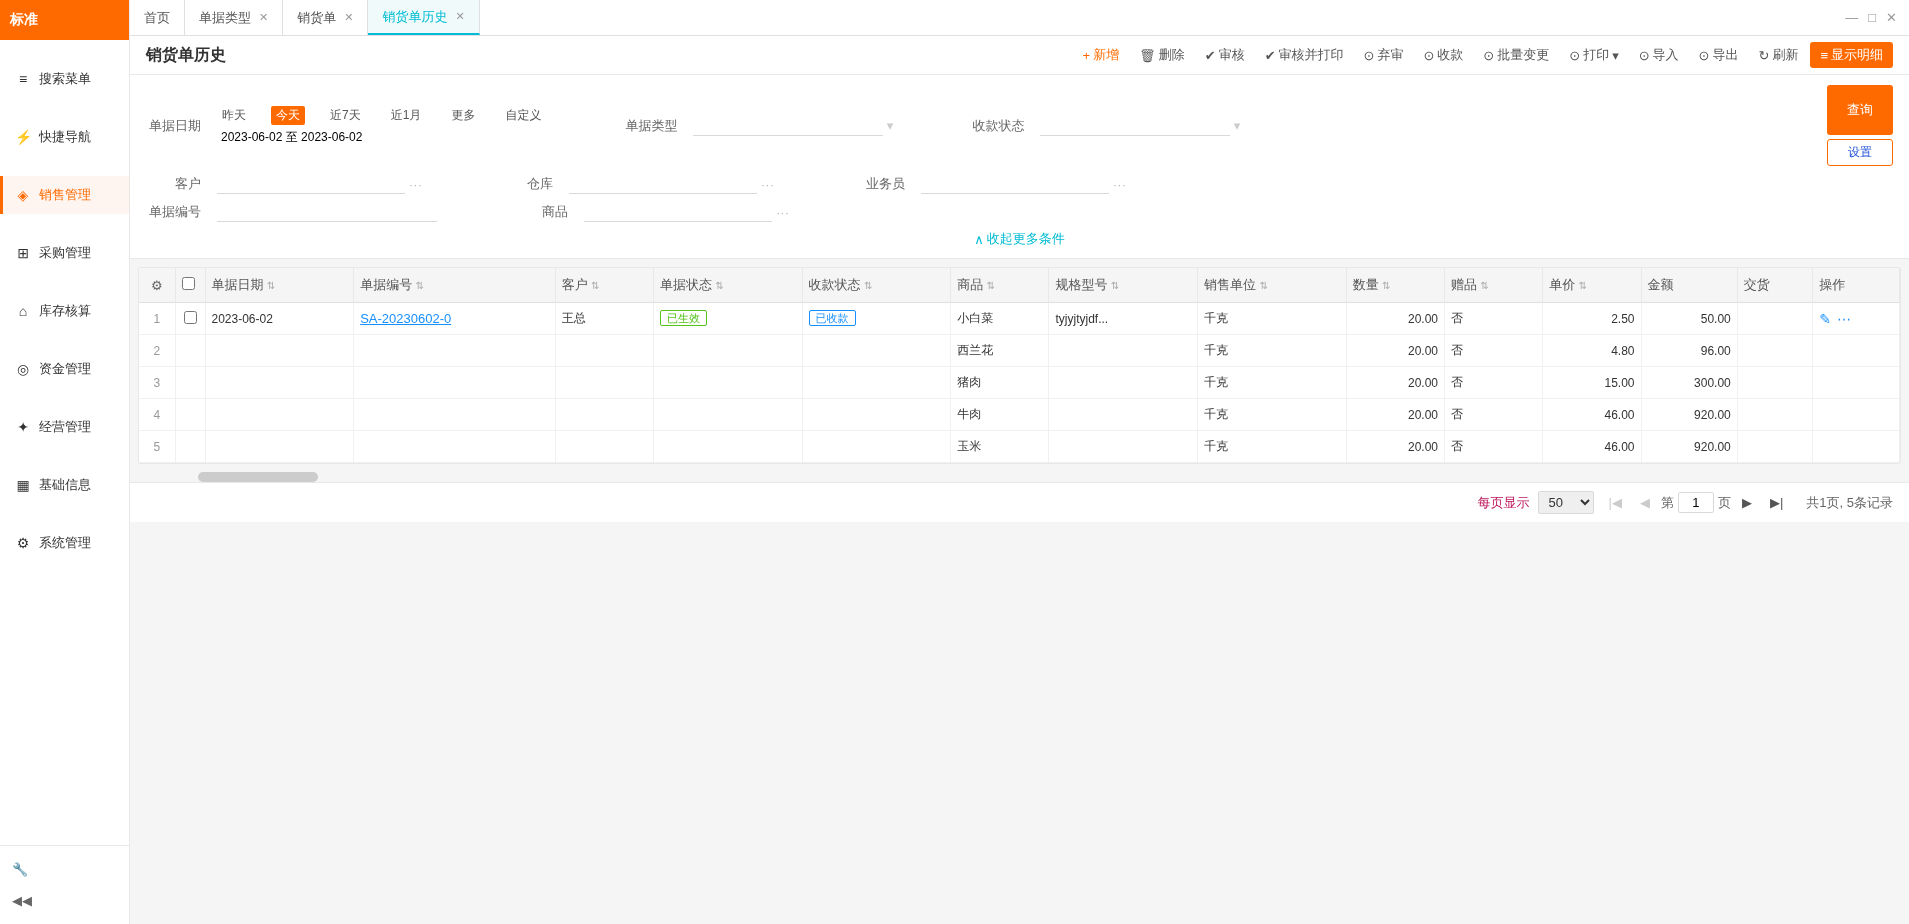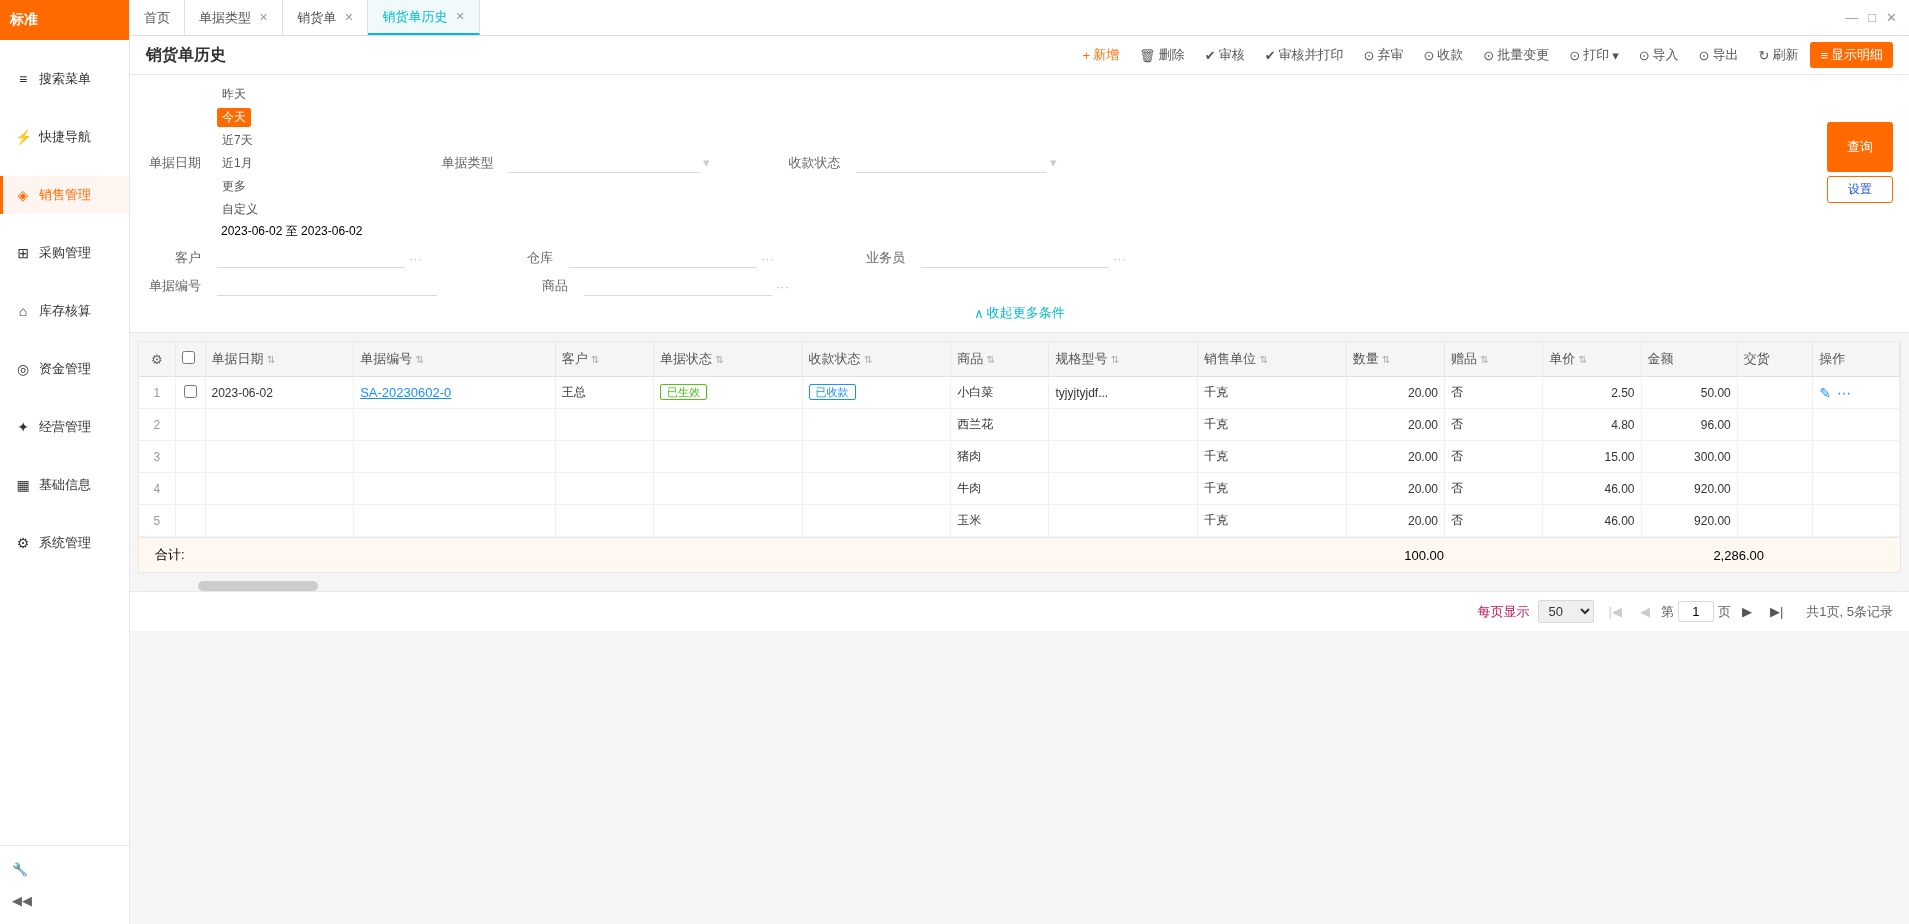--- a/index.html
+++ b/index.html
@@ -175,24 +175,23 @@
       border: none;
       border-bottom: 1px solid #d9d9d9;
       padding: 2px 6px;
       outline: none;
       color: #333;
       background: transparent;
     }
     .dots { color: #bbb; cursor: pointer; }
     .date-shortcuts {
       display: flex;
-      align-items: flex-start;
-      gap: 4px;
+      align-items: flex-end;
+      gap: 20px;
       margin-bottom: 4px;
-      flex-direction: column;
     }
     .date-short {
       padding: 1px 5px;
       cursor: pointer;
       color: #555;
       font-size: 12px;
     }
     .date-short.active {
       background: #ff6a00;
       color: #fff;
@@ -720,26 +719,20 @@
             <td style="text-align:right;">20.00</td>
             <td>否</td>
             <td style="text-align:right;">46.00</td>
             <td style="text-align:right;">920.00</td>
             <td></td>
             <td></td>
           </tr>
         </tbody>
       </table>
 
-      <div class="table-footer">
-        <span class="footer-total-label">合计:</span>
-        <span style="flex:1;"></span>
-        <span class="footer-qty" style="margin-right:200px;">100.00</span>
-        <span class="footer-amount" style="margin-right:120px;">2,286.00</span>
-      </div>
     </div>
 
     <div class="scrollbar-area">
       <div class="scrollbar-thumb"></div>
     </div>
 
     <div class="pagination-bar">
       <span class="page-size-label">每页显示</span>
       <select class="page-size-select">
         <option>50</option>

